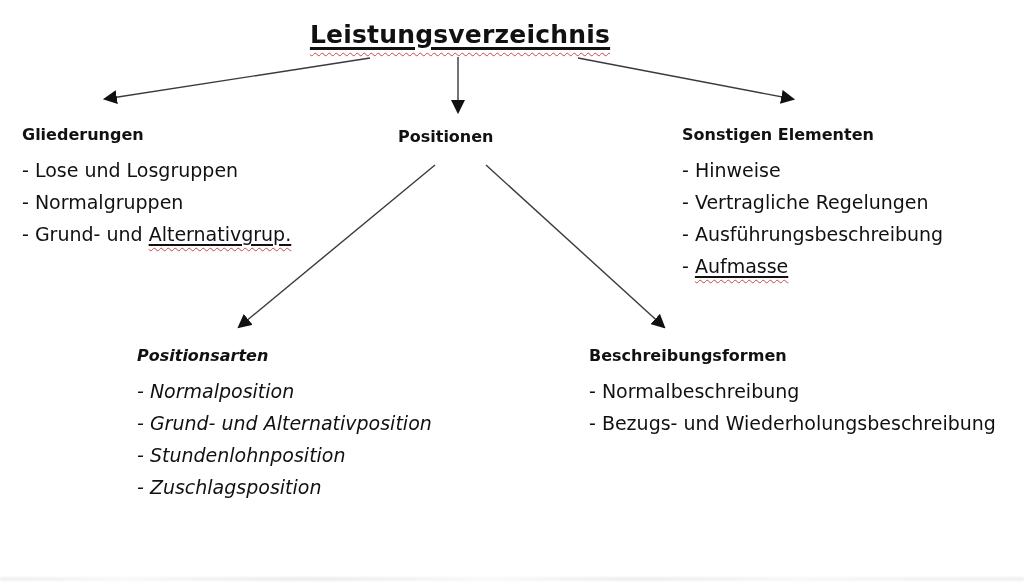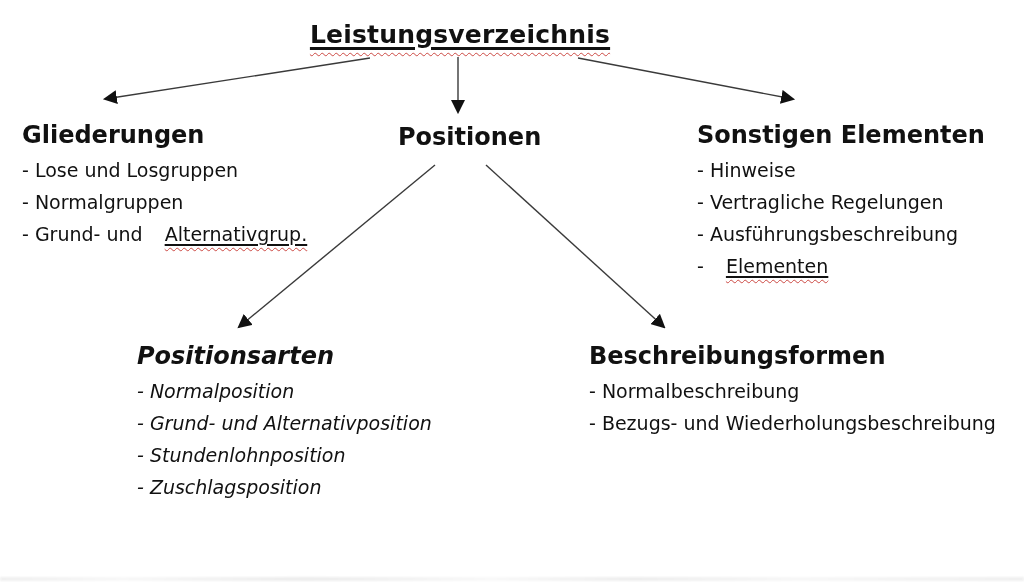--- a/index.html
+++ b/index.html
@@ -43,21 +43,21 @@
   .title-underline {
     text-decoration-line: underline;
     text-decoration-style: solid;
     text-decoration-color: #111111;
     text-decoration-thickness: 2.5px;
     text-underline-offset: 4px;
   }
 
   .node { position: absolute; white-space: nowrap; }
   .node-heading {
-    font-size: 24px;
+    font-size: 16px;
     font-weight: bold;
     line-height: 26px;
     margin-bottom: 6px;
   }
   .node-item {
     font-size: 19px;
     line-height: 32px;
     font-weight: normal;
   }
 
@@ -67,26 +67,25 @@
     text-decoration-color: #cc4a44;
     text-decoration-thickness: 1px;
     text-underline-offset: 6px;
   }
   .solid-underline {
     text-decoration-line: underline;
     text-decoration-style: solid;
     text-decoration-color: #111111;
     text-decoration-thickness: 1.5px;
     text-underline-offset: 3px;
-    margin-left: 16px;
   }
 
   #node-gliederungen       { left: 22px;  top: 122px; }
   #node-positionen         { left: 398px; top: 124px; }
-  #node-sonstigen          { left: 697px; top: 122px; }
+  #node-sonstigen          { left: 682px; top: 122px; }
   #node-positionsarten     { left: 137px; top: 343px; font-style: italic; }
   #node-beschreibungsformen{ left: 589px; top: 343px; }
 
   .bottom-artifact {
     position: absolute;
     left: 0; bottom: 1px;
     width: 100%; height: 4px;
     background: linear-gradient(90deg,
       #ededed 0%, #f7f7f7 12%, #e9e9e9 30%, #f8f8f8 48%,
       #ebebeb 62%, #f6f6f6 78%, #ededed 100%);
@@ -125,21 +124,21 @@
 
   <div class="node" id="node-positionen">
     <div class="node-heading">Positionen</div>
   </div>
 
   <div class="node" id="node-sonstigen">
     <div class="node-heading">Sonstigen Elementen</div>
     <div class="node-item">- Hinweise</div>
     <div class="node-item">- Vertragliche Regelungen</div>
     <div class="node-item">- Ausführungsbeschreibung</div>
-    <div class="node-item"><span>- </span><span class="misspell"><span class="solid-underline">Elementen</span></span></div>
+    <div class="node-item"><span>- </span><span class="misspell"><span class="solid-underline">Aufmasse</span></span></div>
   </div>
 
   <div class="node" id="node-positionsarten">
     <div class="node-heading">Positionsarten</div>
     <div class="node-item">- Normalposition</div>
     <div class="node-item">- Grund- und Alternativposition</div>
     <div class="node-item">- Stundenlohnposition</div>
     <div class="node-item">- Zuschlagsposition</div>
   </div>
 

